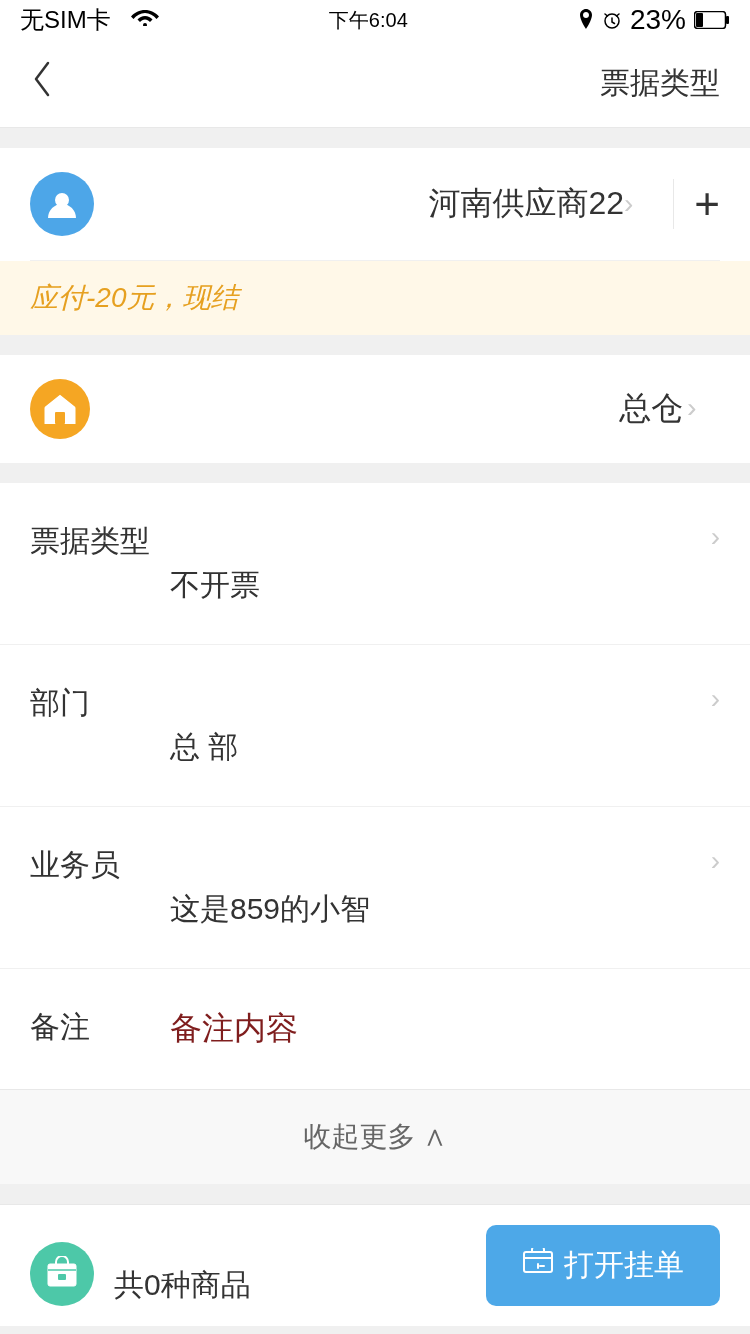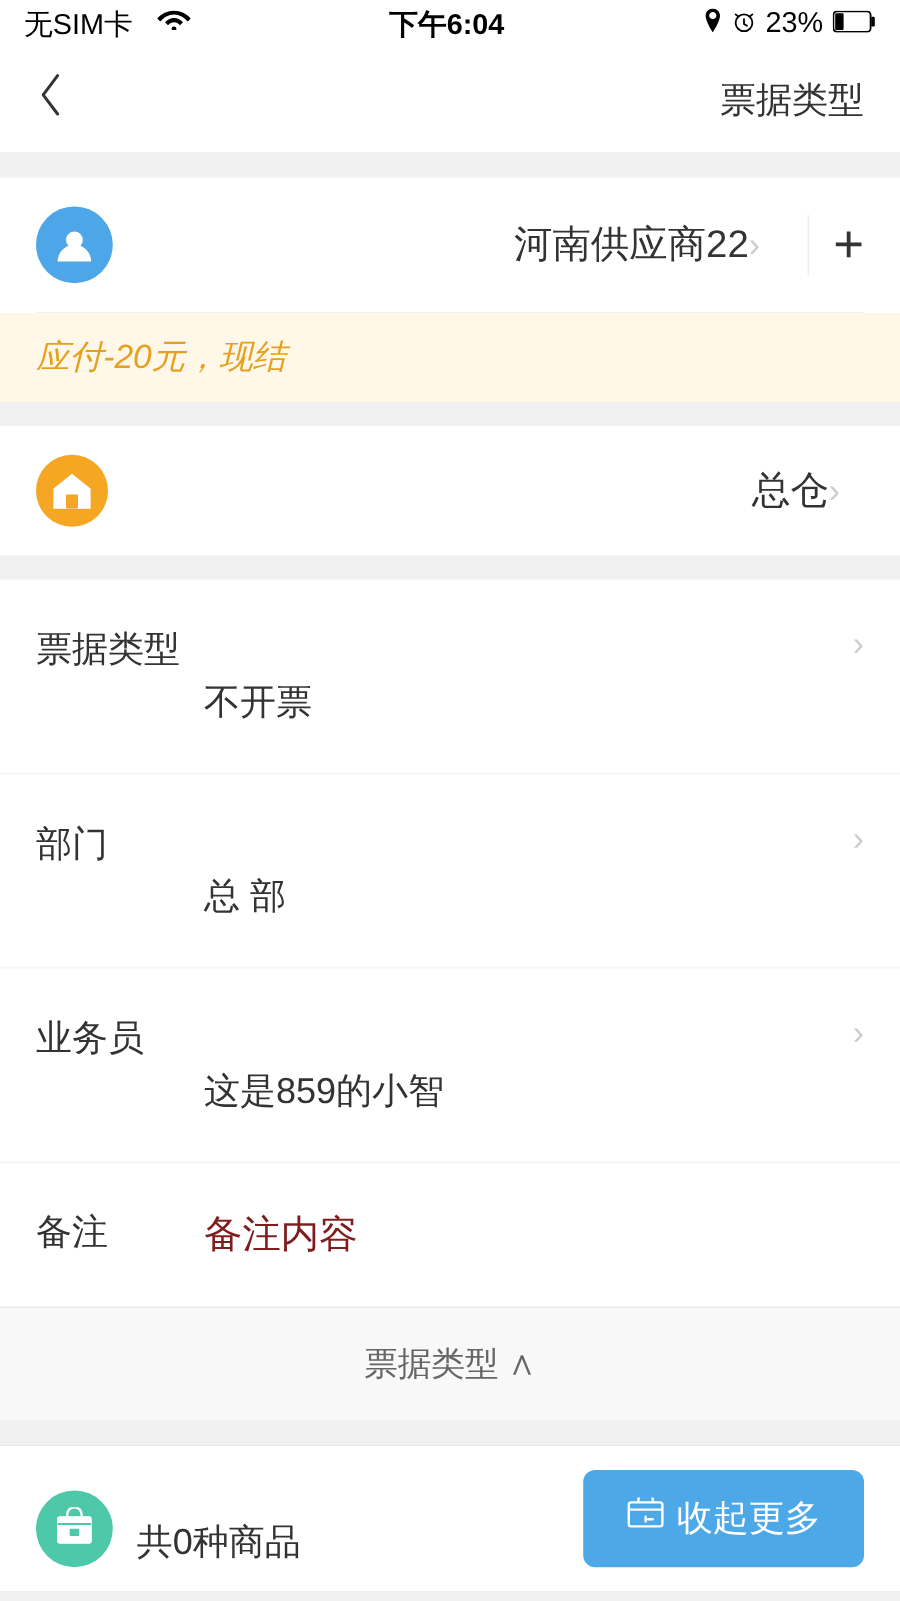--- a/index.html
+++ b/index.html
@@ -22,28 +22,28 @@
       padding: 0 20px;
       font-size: 24px;
       color: #000;
     }
     .status-left {
       display: flex;
       align-items: flex-start;
       gap: 20px;
     }
     .status-center {
-      font-size: 24px;
-      font-weight: 700;
+      font-size: 20px;
+      font-weight: 400;
     }
     .status-right {
       display: flex;
       align-items: center;
       gap: 8px;
-      font-size: 24px;
+      font-size: 28px;
     }
 
     
     .nav-bar {
       height: 88px;
       background: #fff;
       display: flex;
       align-items: center;
       justify-content: space-between;
       padding: 0 30px;
@@ -129,20 +129,21 @@
       font-size: 28px;
       color: #e6a020;
       font-style: italic;
     }
 
     
     .warehouse-row {
       display: flex;
       align-items: center;
       padding: 24px 0;
+      font-family: Liberation Mono, monospace;
     }
     .warehouse-icon {
       width: 60px;
       height: 60px;
       border-radius: 50%;
       background: #f5a623;
       display: flex;
       align-items: center;
       justify-content: center;
       margin-right: 20px;
@@ -354,21 +355,21 @@
   </div>
 
   <div class="form-row">
     <span class="form-label">备注</span>
     <span class="form-placeholder">备注内容</span>
   </div>
 
 </div>
 
 <div class="collapse-row">
-  <span>票据类型 ∧</span>
+  <span>收起更多 ∧</span>
 </div>
 
 <div class="section-gap"></div>
 
 <div class="bottom-bar">
   <div class="product-icon">
     <svg width="36" height="36" viewBox="0 0 36 36" fill="none">
       <rect x="4" y="8" width="28" height="22" rx="2" fill="#fff" stroke="#fff" stroke-width="1"></rect>
       <path d="M4 14h28" stroke="#4dc8a8" stroke-width="1.5"></path>
       <path d="M12 8V6a6 6 0 0112 0v2" stroke="#fff" stroke-width="2" fill="none"></path>
@@ -378,17 +379,17 @@
   <span class="product-count">共0种商品</span>
   <div class="select-product-btn">
     <span class="select-icon">
       <svg width="32" height="28" viewBox="0 0 32 28" fill="none">
         <rect x="2" y="4" width="28" height="20" rx="2" fill="none" stroke="#fff" stroke-width="2"></rect>
         <path d="M2 10h28" stroke="#fff" stroke-width="2"></path>
         <path d="M10 4V2a6 6 0 0112 0v2" stroke="#fff" stroke-width="2" fill="none"></path>
         <path d="M18 18h4M16 16v4" stroke="#fff" stroke-width="2" stroke-linecap="round"></path>
       </svg>
     </span>
-    <span>收起更多</span>
+    <span>打开挂单</span>
   </div>
 </div>
 
 <div class="page-bg"></div>
 
 </body></html>

